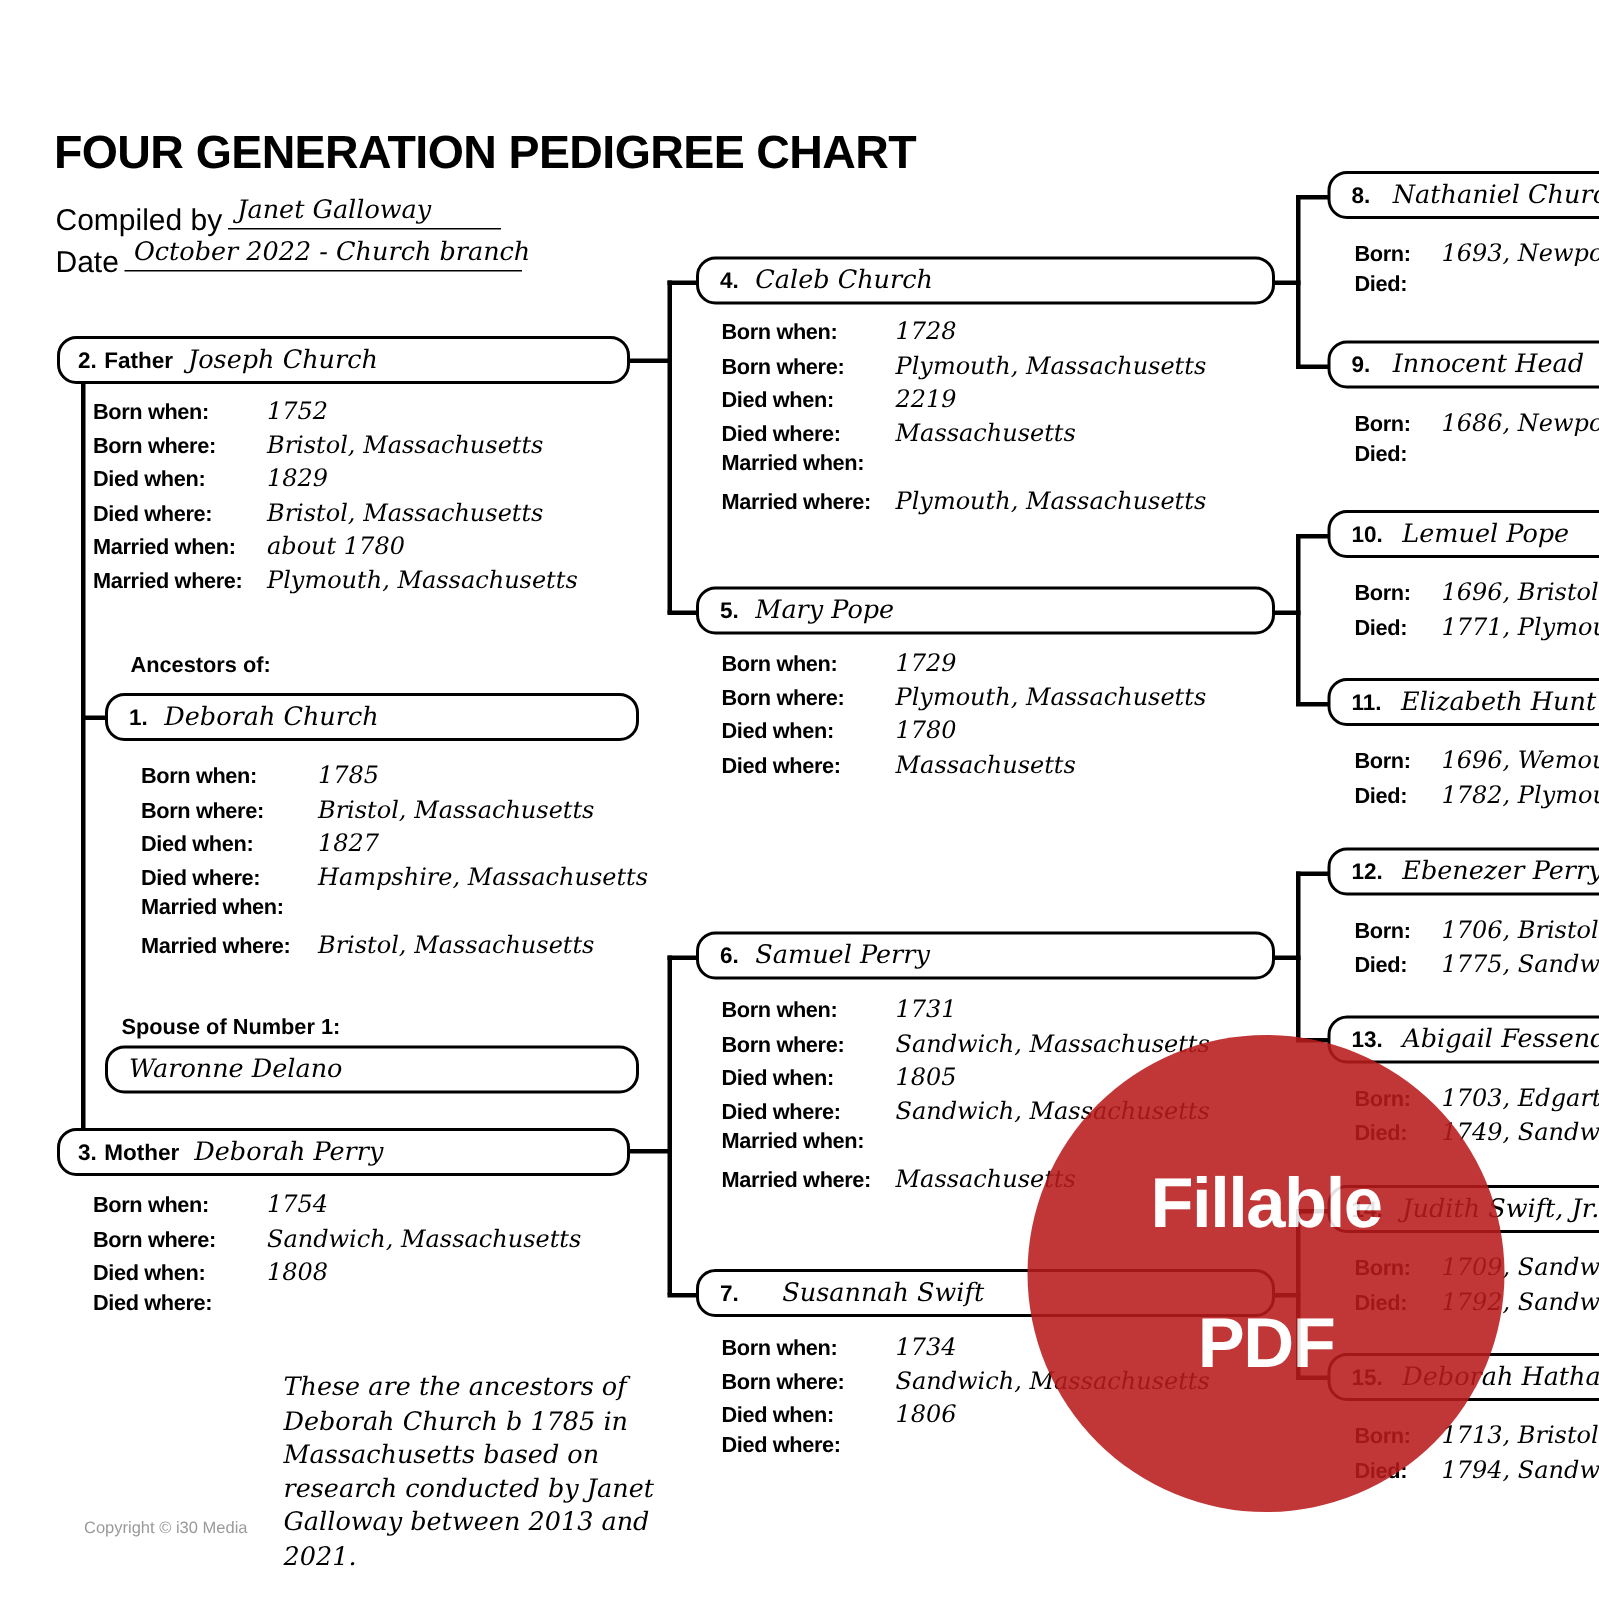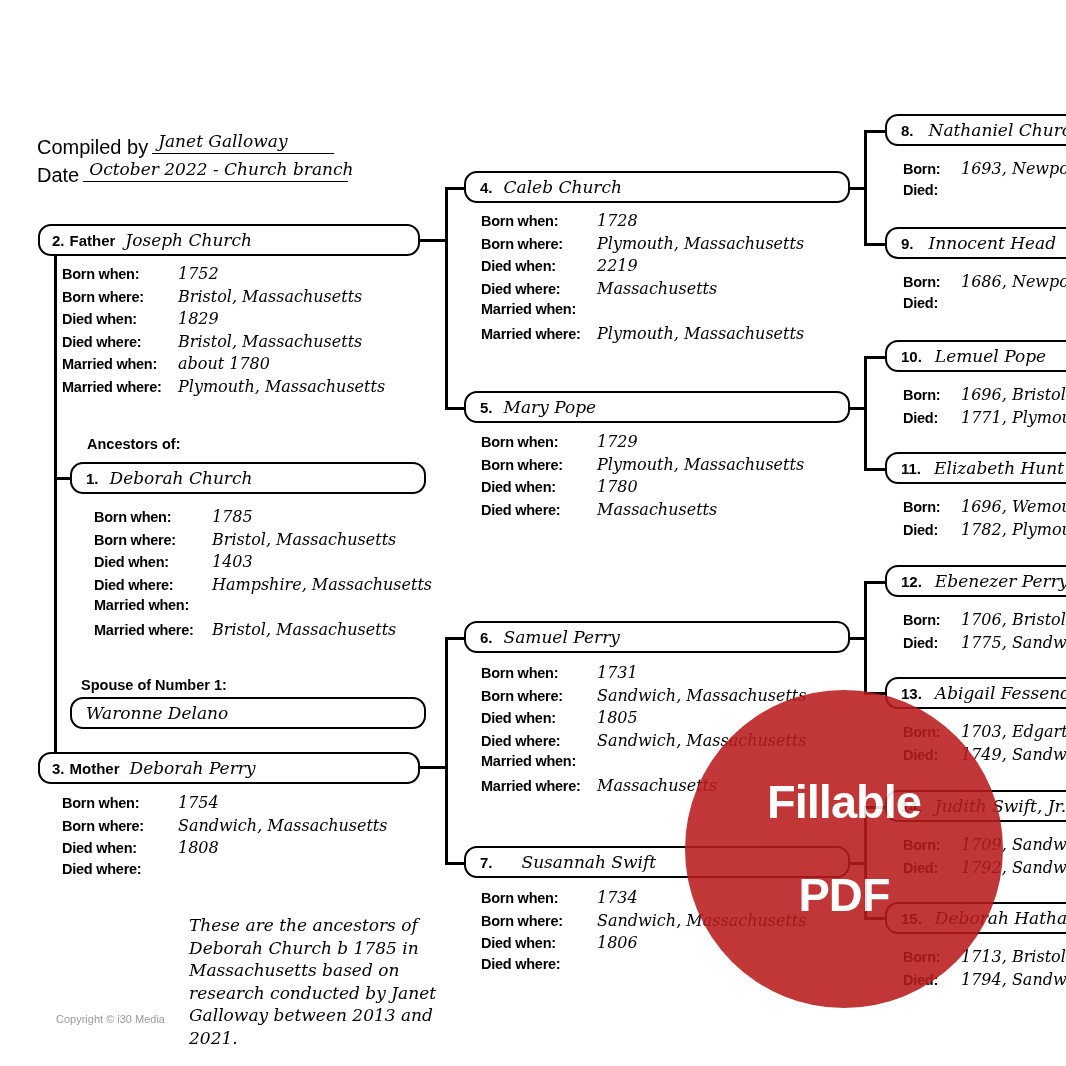--- a/index.html
+++ b/index.html
@@ -205,20 +205,21 @@
     line-height: 1.12;
     text-align: center;
     letter-spacing: -1px;
   }
 </style>
 </head>
 <body>
 
 <div class="page">
 
+  <div class="chart-title">FOUR GENERATION PEDIGREE CHART</div>
 
   <div class="meta-row meta-compiled">
     <span class="meta-label">Compiled by</span>
     <span class="meta-rule w1">
       <span class="meta-value">Janet Galloway</span>
     </span>
   </div>
 
   <div class="meta-row meta-date">
     <span class="meta-label">Date</span>
@@ -302,21 +303,21 @@
     <div class="frow">
       <span class="flabel">Born when:</span>
       <span class="fval">1785</span>
     </div>
     <div class="frow">
       <span class="flabel">Born where:</span>
       <span class="fval">Bristol, Massachusetts</span>
     </div>
     <div class="frow">
       <span class="flabel">Died when:</span>
-      <span class="fval">1403</span>
+      <span class="fval">1827</span>
     </div>
     <div class="frow">
       <span class="flabel">Died where:</span>
       <span class="fval">Hampshire, Massachusetts</span>
     </div>
     <div class="frow">
       <span class="flabel">Married when:</span>
       <span class="fval"></span>
     </div>
     <div class="frow">

